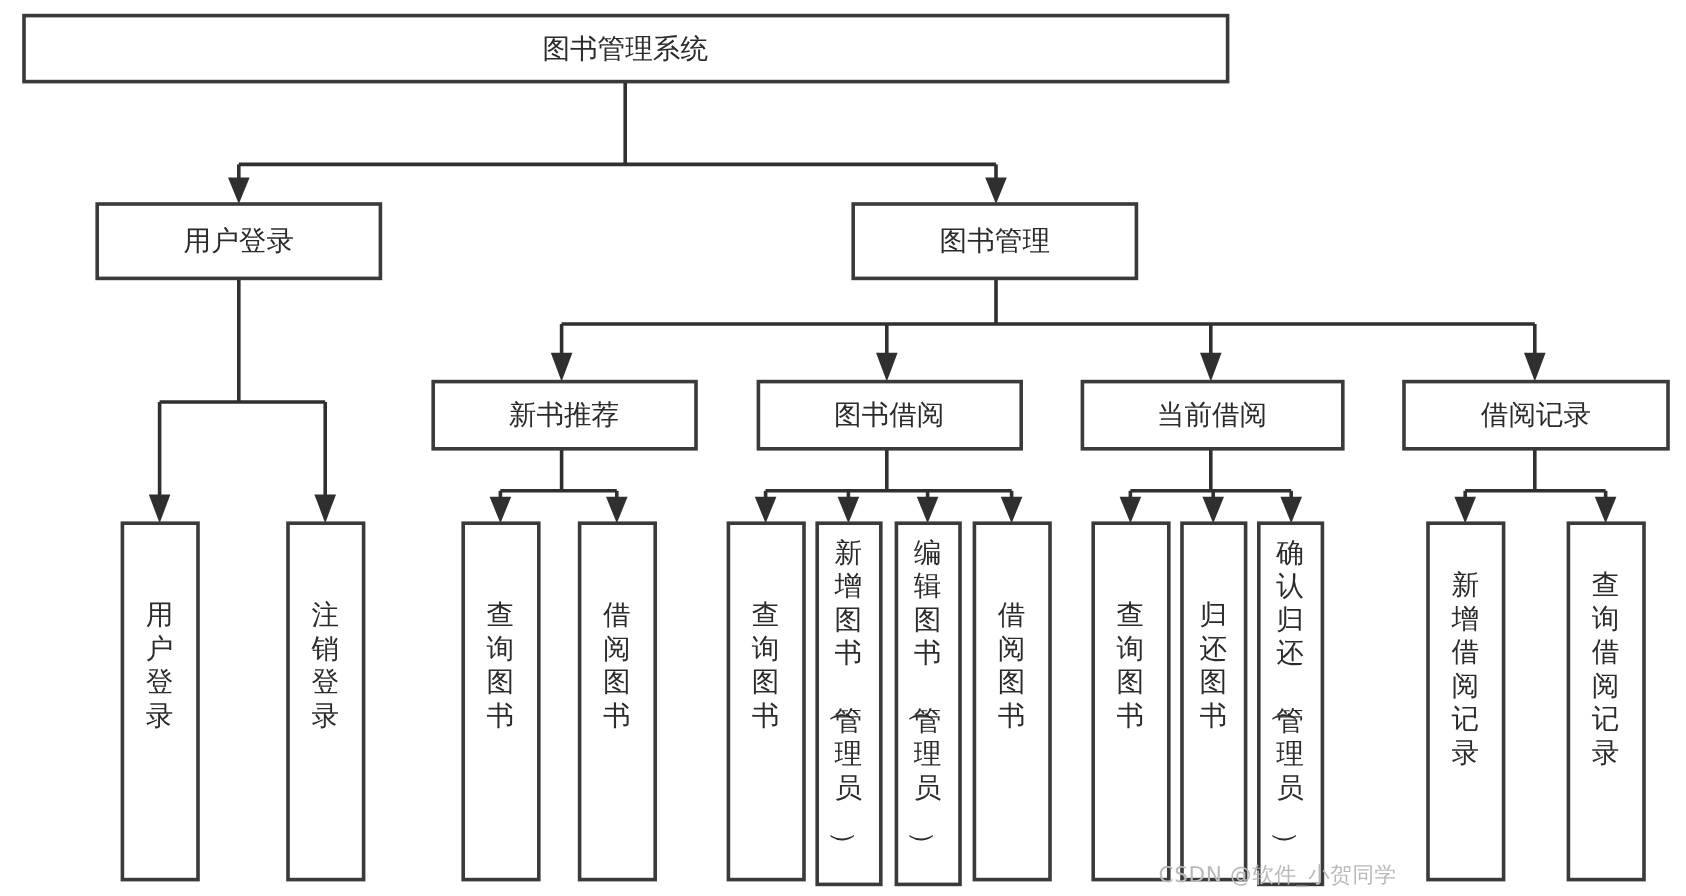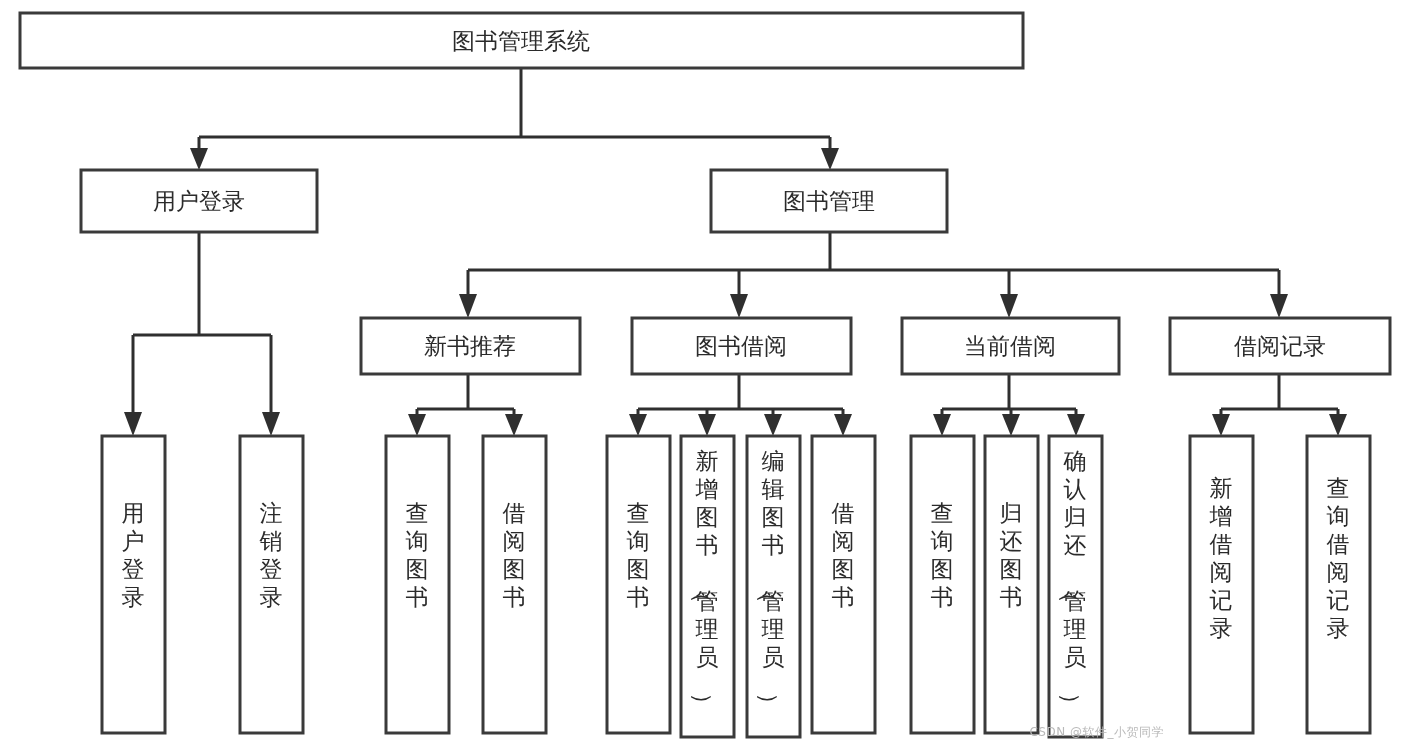--- a/index.html
+++ b/index.html
@@ -50,21 +50,21 @@
     fill: none;
   }
   .arrow-head {
     fill: #2f2f2f;
     stroke: none;
   }
   .watermark {
     position: absolute;
     right: 6px;
     bottom: 6px;
-    font-size: 12px;
+    font-size: 18px;
     color: #b9b9b9;
     font-family: "DejaVu Sans", "Liberation Sans", sans-serif;
     letter-spacing: 0.5px;
     white-space: nowrap;
     pointer-events: none;
   }
 </style>
 </head>
 <body>
 

